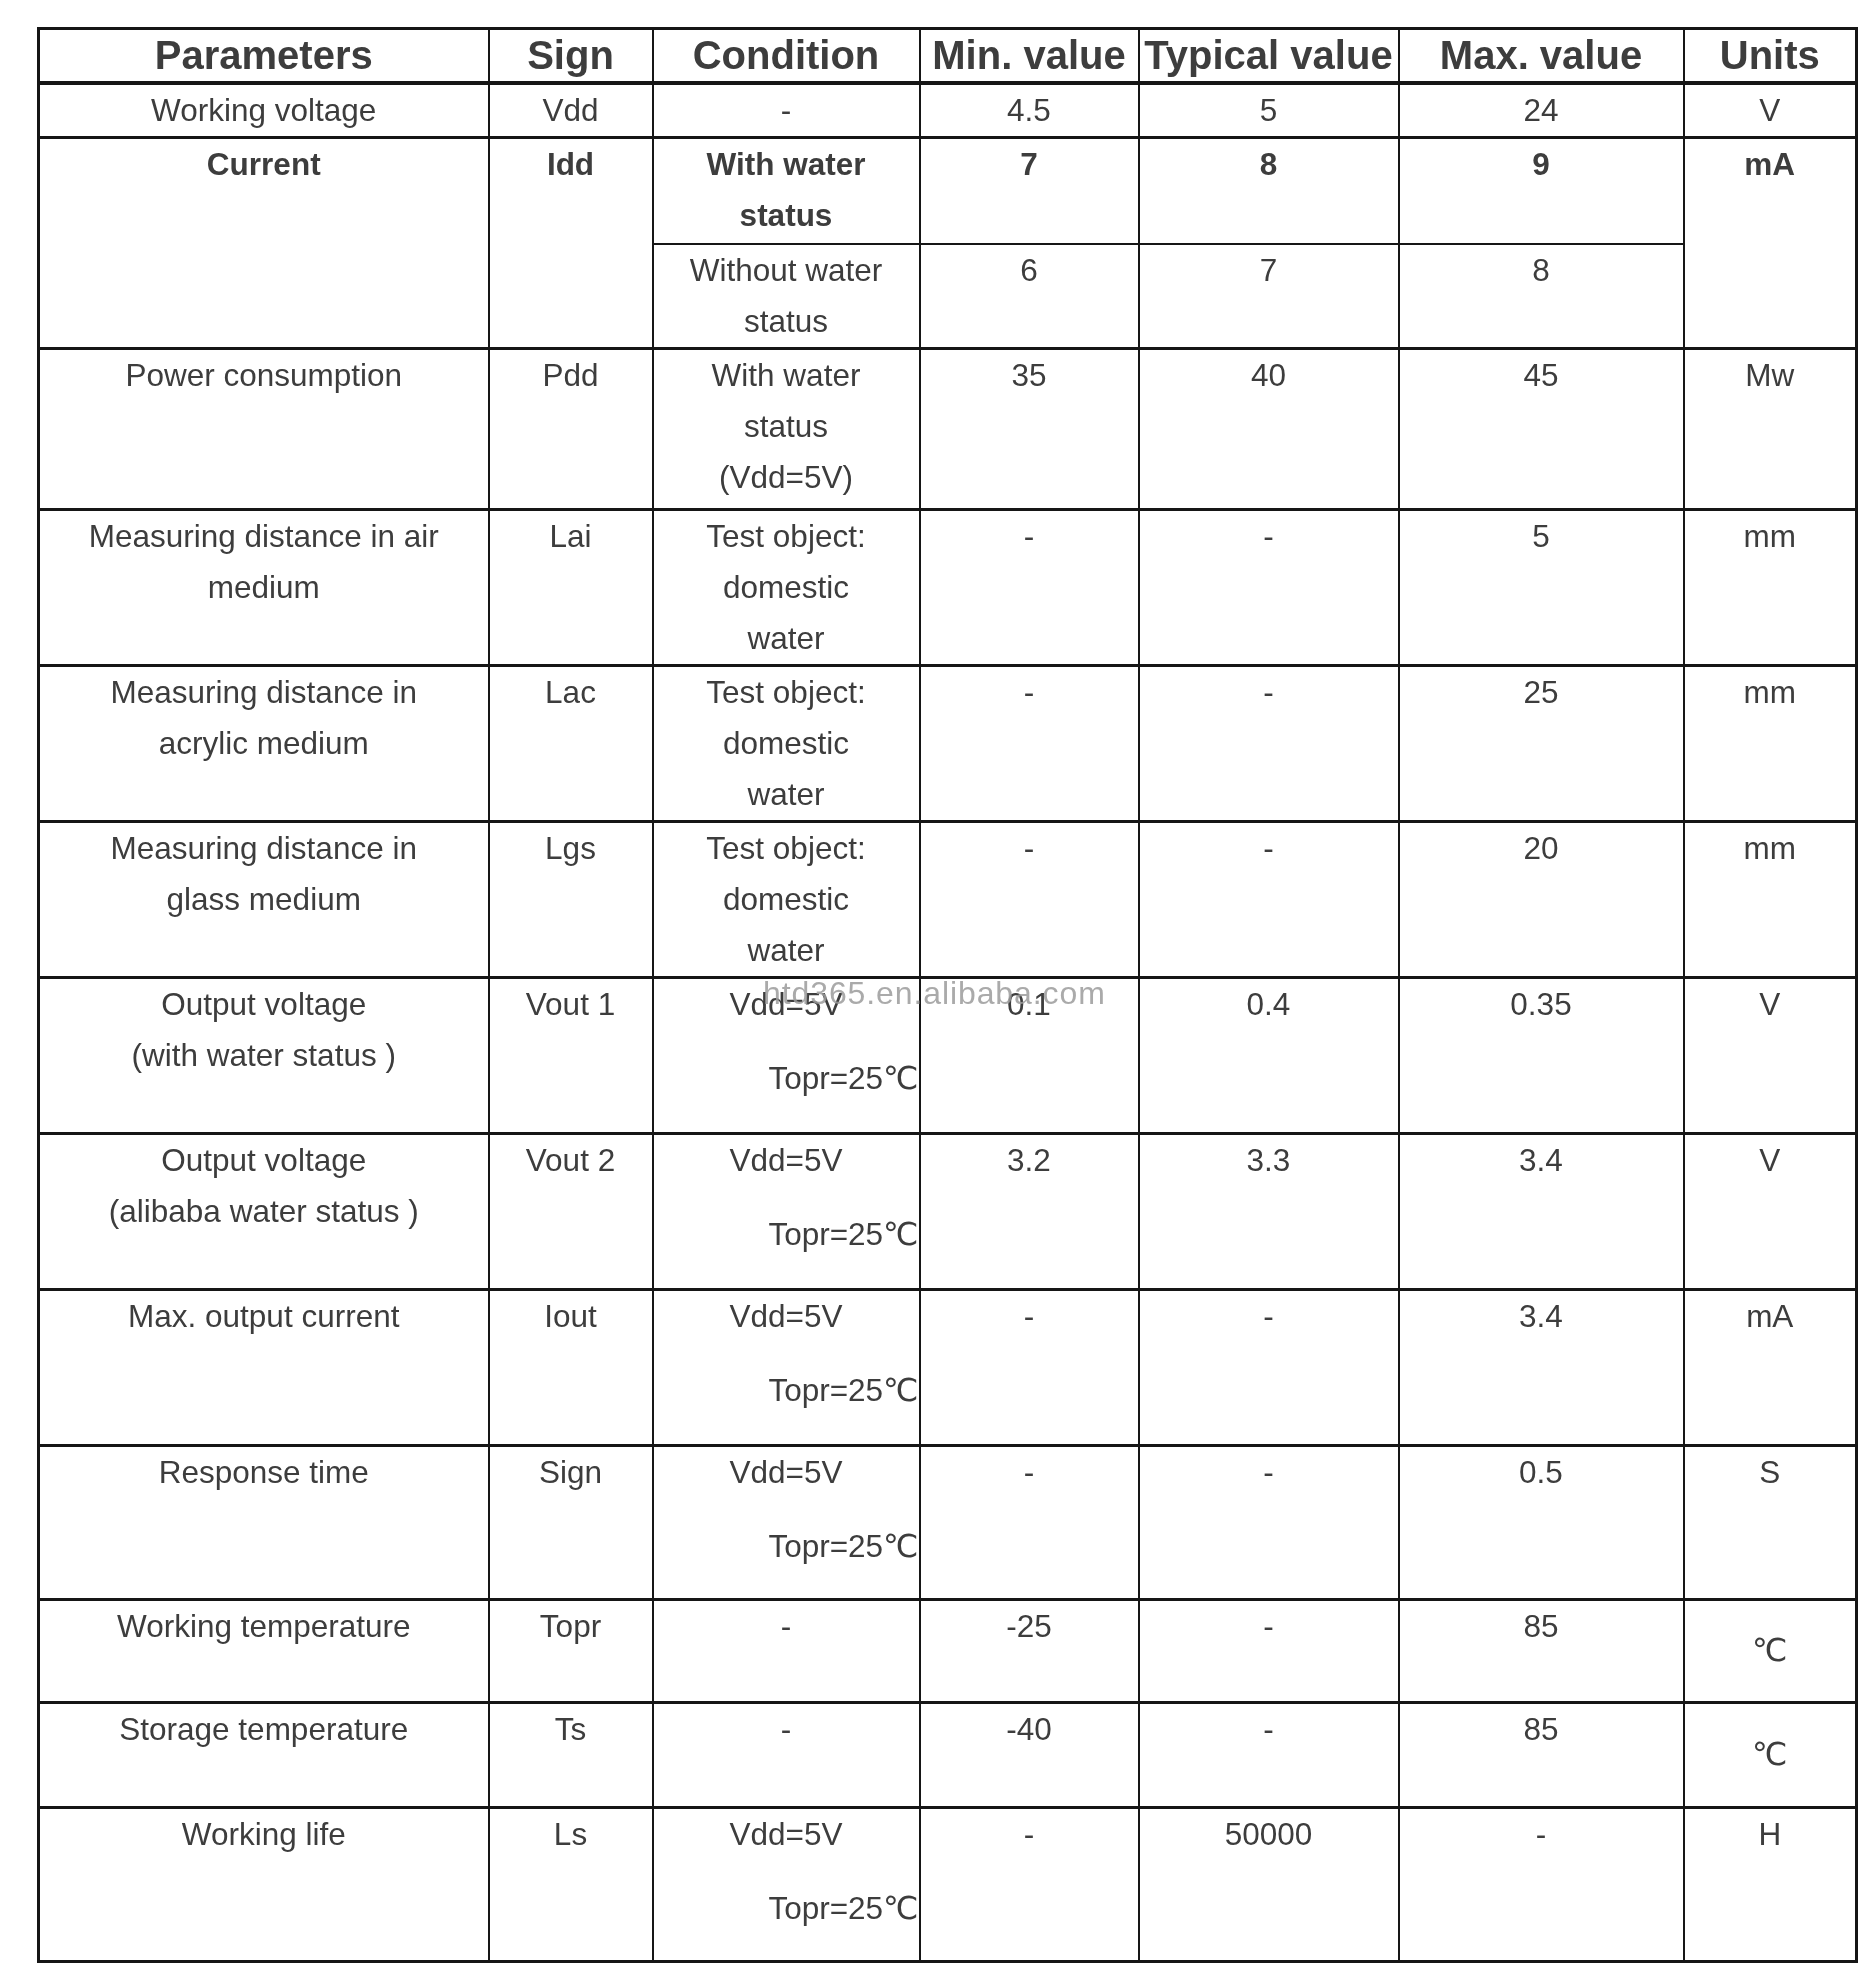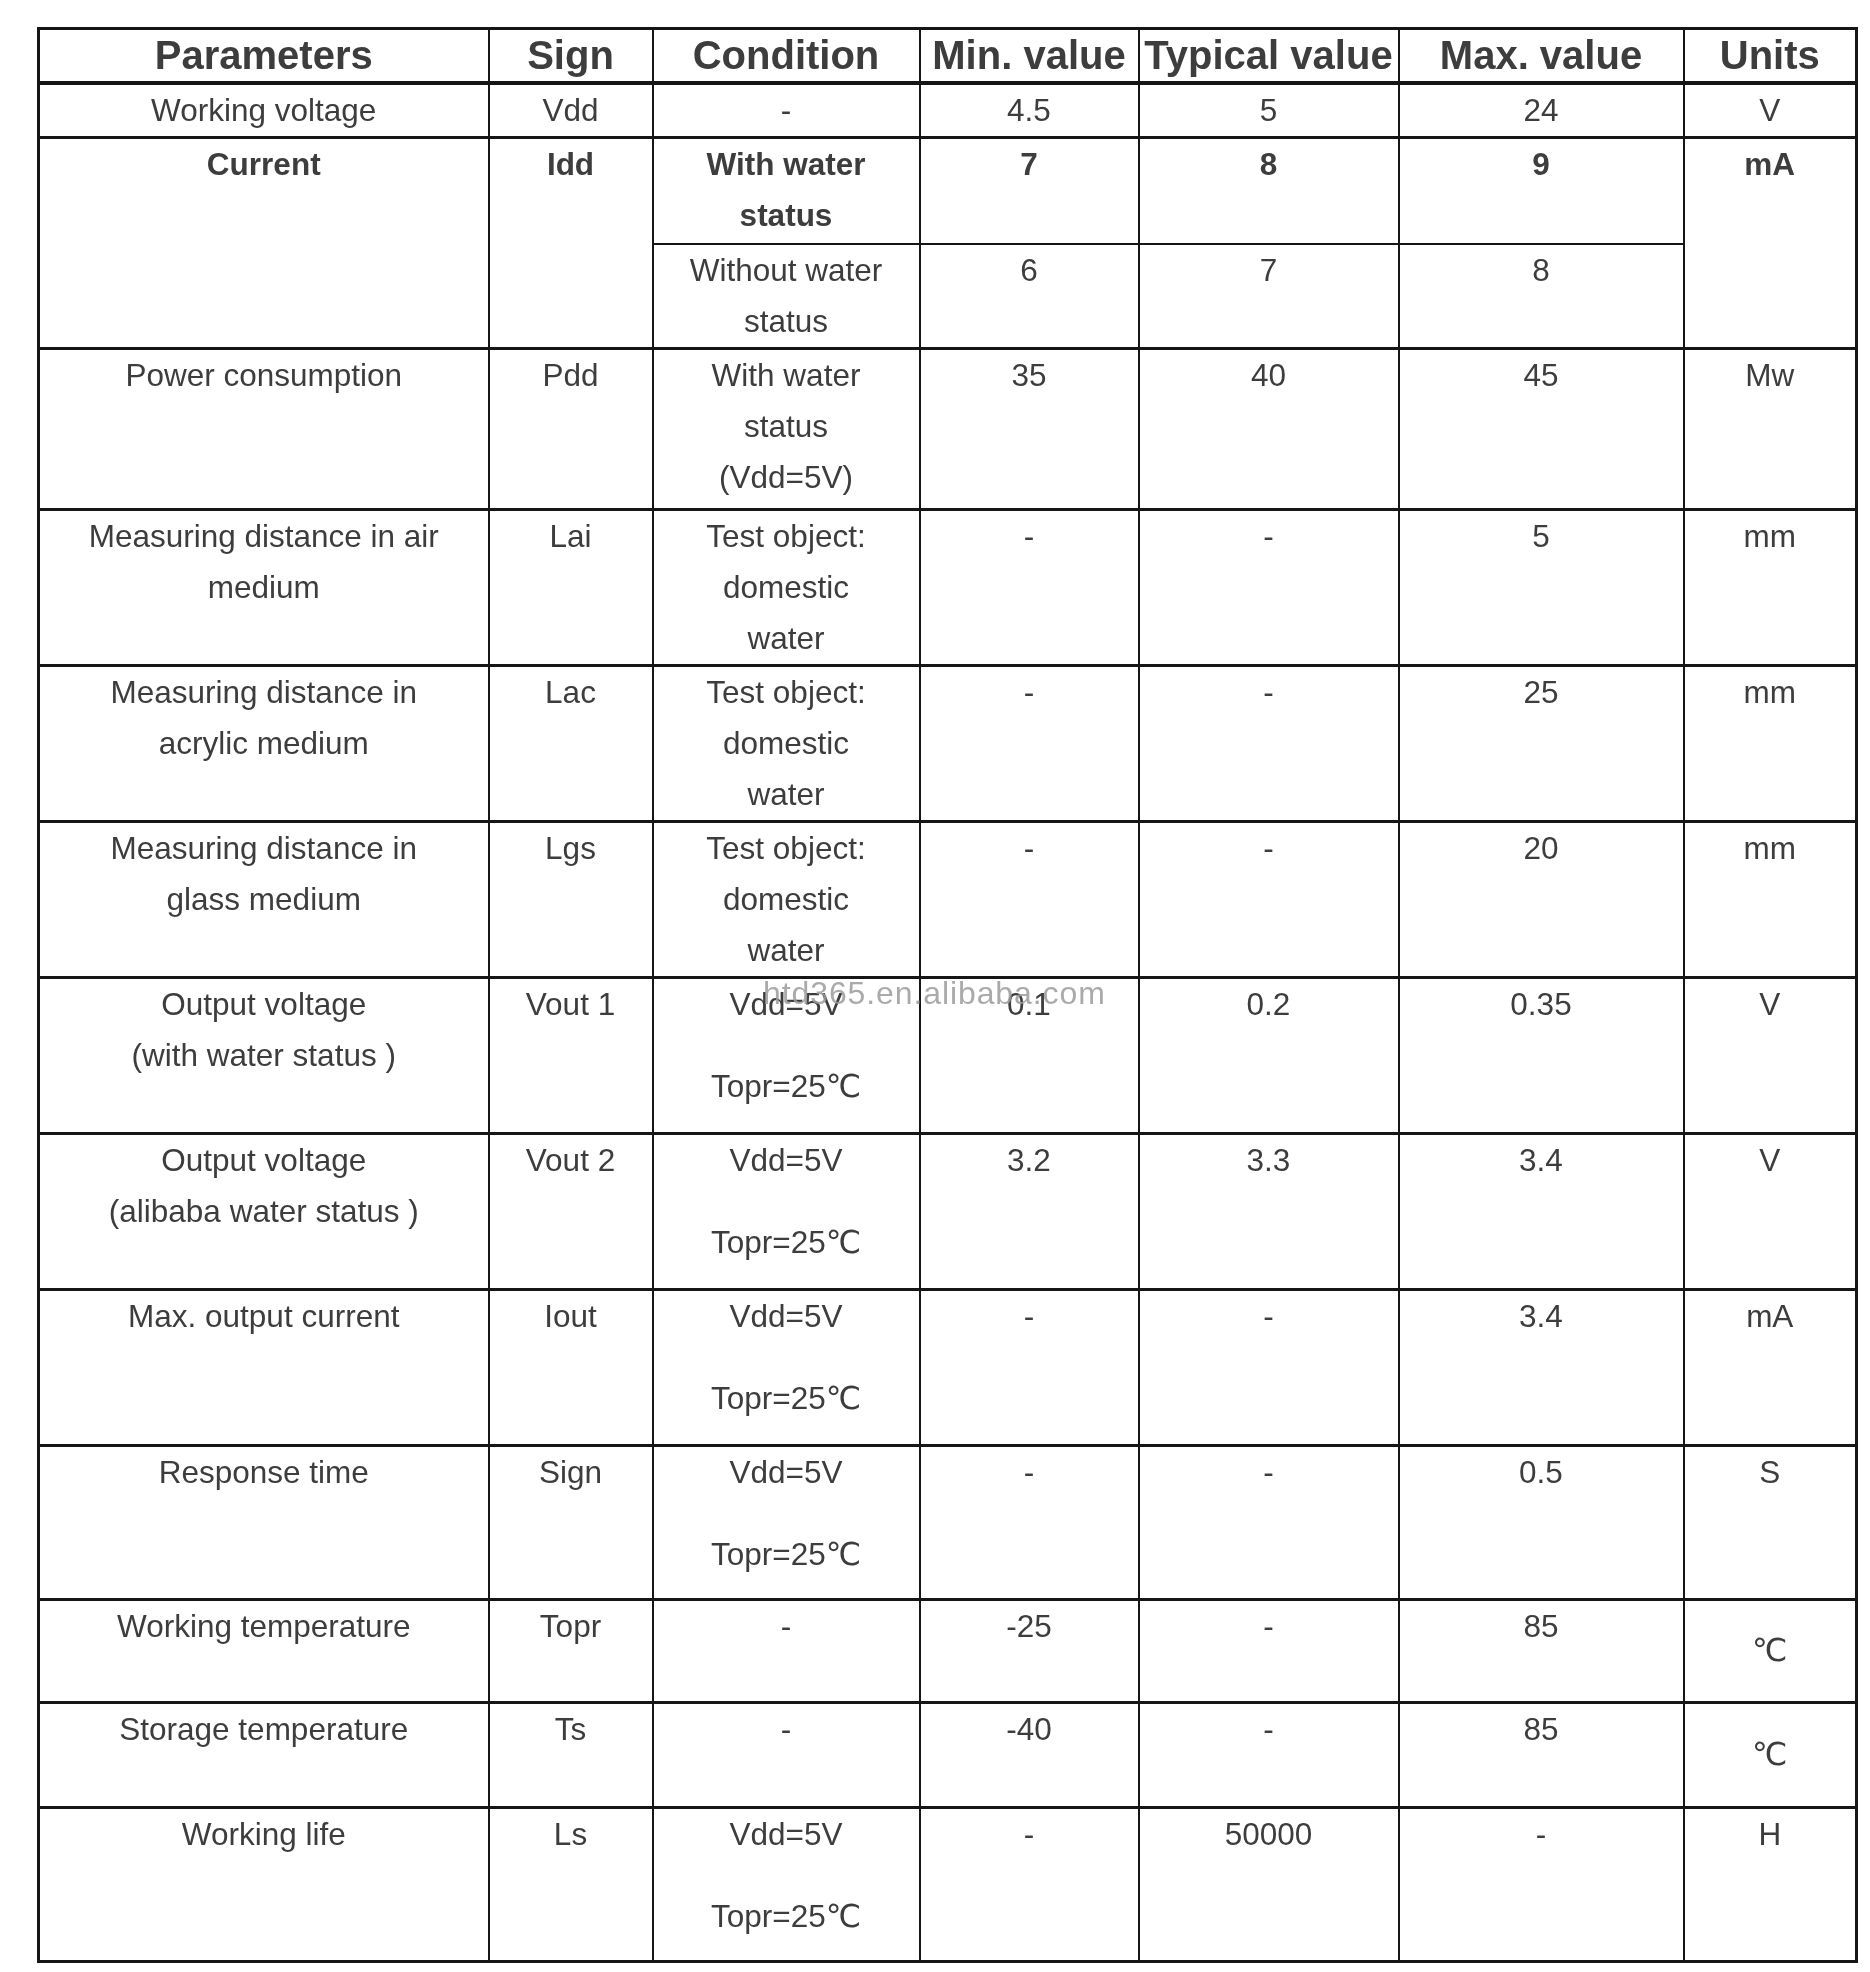--- a/index.html
+++ b/index.html
@@ -38,21 +38,21 @@
     vertical-align: top;
     background: transparent;
   }
   tr.head th { border-bottom-width: 4.3px; font-weight: bold; }
   tr.sub-first td { border-bottom-width: 2.6px; font-weight: bold; }
   tr.sub-second td { border-top-width: 2.6px; }
 
   .ln { line-height: 51px; font-size: 31.5px; white-space: nowrap; }
   tr.head .ln { font-size: 40px; font-weight: bold; }
   .para { }
-  .para.gap { margin-top: 31px; }
+  .para.gap { margin-top: 23px; text-align: right; }
   td.mid { vertical-align: middle; }
   td.mid .ln { line-height: 37px; }
 
   
   tr.r-head { height: 54px; }
   tr.r-wv   { height: 50px; }
   tr.r-cw   { height: 106px; }
   tr.r-cwo  { height: 104px; padding-left: 41px; }
   tr.r-pw   { height: 161px; }
   tr.r-da   { height: 151px; }
@@ -308,21 +308,21 @@
               <div class="ln">Vdd=5V</div>
             </div>
         <div class="para gap">
               <div class="ln">Topr=25℃</div>
             </div>
       </td>
       <td>
             <div class="ln">0.1</div>
           </td>
       <td>
-            <div class="ln">0.2</div>
+            <div class="ln">0.4</div>
           </td>
       <td>
             <div class="ln">0.35</div>
           </td>
       <td>
             <div class="ln">V</div>
           </td>
     </tr>
 
     <tr class="r-v2">

